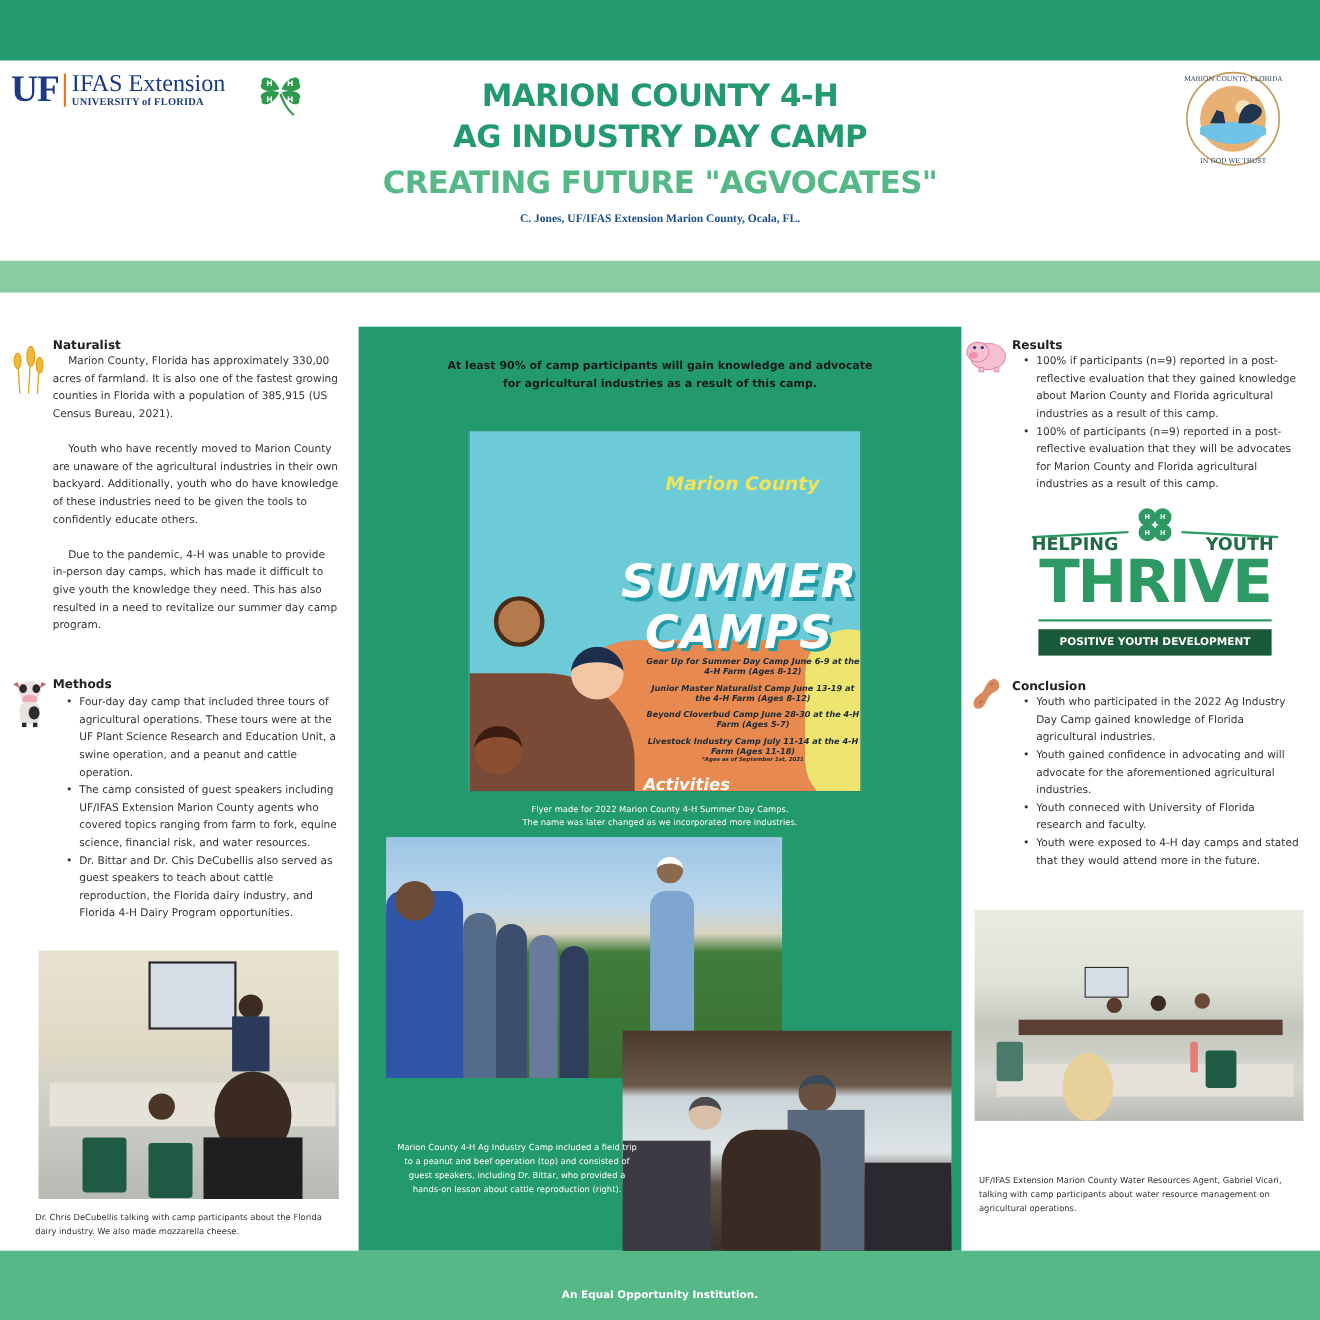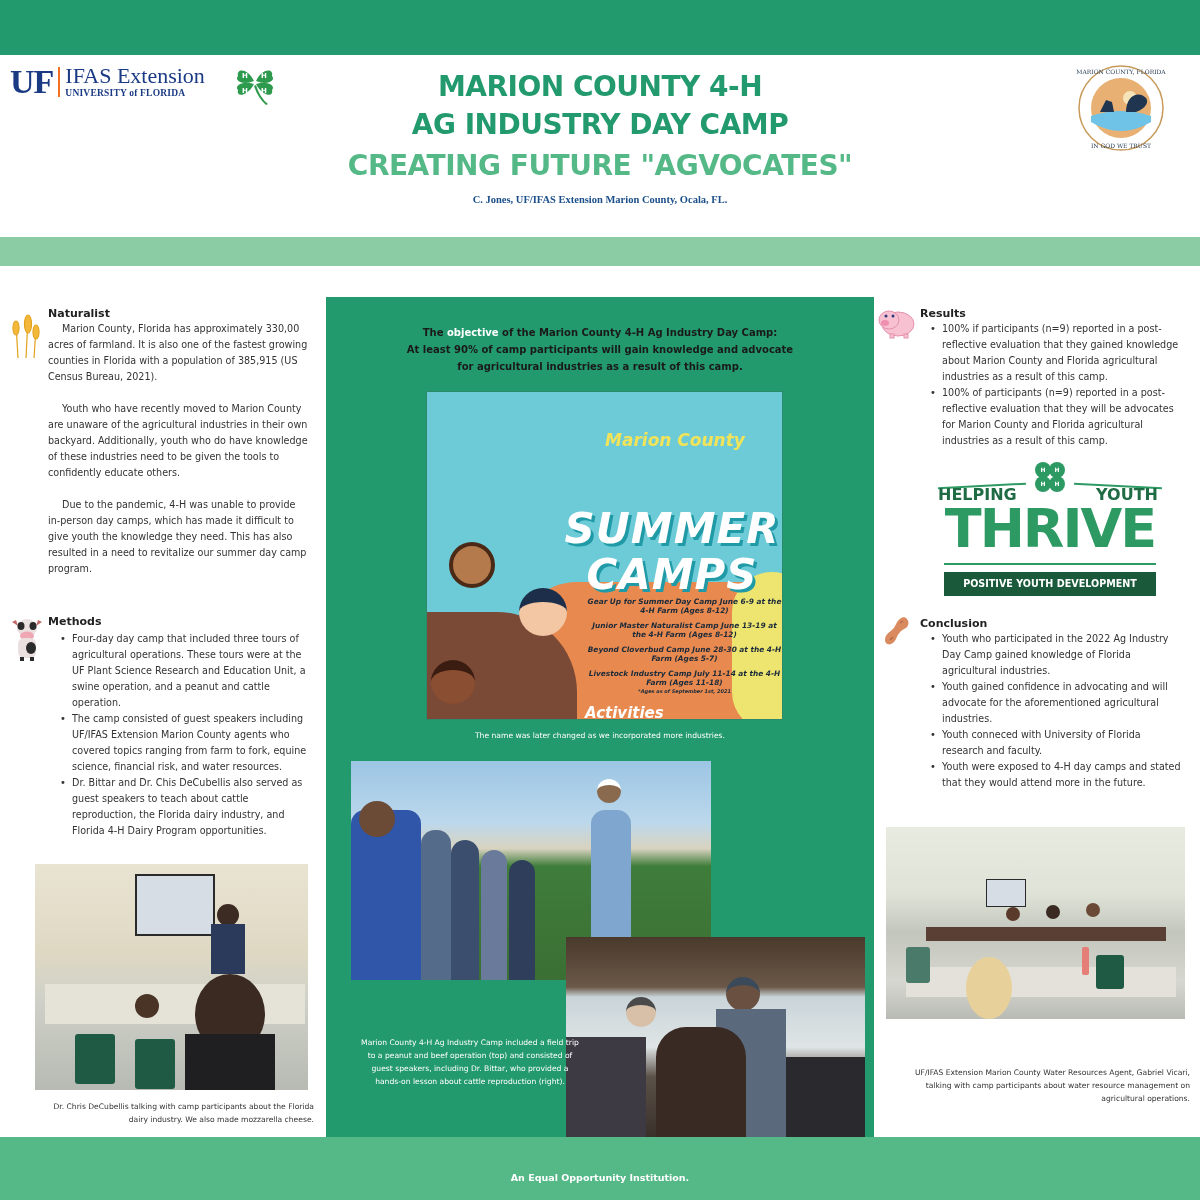--- a/index.html
+++ b/index.html
@@ -66,21 +66,21 @@
   .flyer .kid3 { position: absolute; left: 4px; top: 268px; width: 44px; height: 44px; border-radius: 50%; background: #8a4e32; border-top: 10px solid #3a1c10; }
   .flyer .camps { position: absolute; left: 160px; top: 206px; width: 195px; text-align: center; font-size: 7.4px; font-weight: 700; font-style: italic; color: #1b2a3a; line-height: 8.5px; }
   .flyer .camps div { margin-bottom: 7px; }
   .flyer .camps .note { font-size: 5px; margin-top: -7px; }
   .flyer .activities { position: absolute; left: 158px; top: 312px; font-size: 15px; font-weight: 700; font-style: italic; color: #ffffff; }
 
   .caption-white { color: #ffffff; font-size: 7.6px; line-height: 12px; text-align: center; }
   .flyer-caption { left: 360px; top: 730px; width: 480px; }
   .trip-caption { left: 340px; top: 1036px; width: 220px; line-height: 13px; margin-left: 20px; }
 
-  .caption-dark { color: #333; font-size: 7.6px; line-height: 12.5px; text-align: right; }
+  .caption-dark { color: #333; font-size: 7.6px; line-height: 12.5px; text-align: left; }
   .dairy-caption { left: 32px; top: 1101px; width: 282px; }
   .water-caption { left: 890px; top: 1066px; width: 300px; line-height: 13px; }
 
   .photo { overflow: hidden; }
   .photo-field { left: 351px; top: 761px; width: 360px; height: 219px;
     background: linear-gradient(180deg, #9cc5e4 0%, #bcd8ec 28%, #d9d3c0 40%, #3f7d3b 48%, #3b6f34 100%); }
   .photo-field .p { position: absolute; bottom: 0; border-radius: 14px 14px 0 0; }
   .photo-cattle { left: 566px; top: 937px; width: 299px; height: 200px;
     background: linear-gradient(180deg, #4a3a2c 0%, #6b5848 25%, #c9d4d9 30%, #dfe5e6 55%, #5a5148 70%, #3a302a 100%); }
   .photo-dairy { left: 35px; top: 864px; width: 273px; height: 226px;
@@ -196,21 +196,20 @@
   <div style="position:absolute; left:150px; top:170px; width:90px; height:56px; background:#1f1f22;"></div>
   <div class="head" style="left:100px; top:130px; width:24px; height:24px; background:#4a3426;"></div>
   <div class="chair" style="left:40px; top:170px; width:40px; height:50px;"></div>
   <div class="chair" style="left:100px; top:175px; width:40px; height:50px;"></div>
 </div>
 <div class="abs caption-dark dairy-caption">Dr. Chris DeCubellis talking with camp participants about the Florida dairy industry. We also made mozzarella cheese.</div>
 
 <div class="abs green-panel"></div>
 
 <div class="abs objective">
-  <div><span>The </span><span class="hl">objective</span><span> of the Marion County 4-H Ag Industry Day Camp:</span></div>
   <div>At least 90% of camp participants will gain knowledge and advocate</div>
   <div>for agricultural industries as a result of this camp.</div>
 </div>
 
 <div class="abs flyer">
   <div class="orange"></div>
   <div class="yellow"></div>
   <div class="brown"></div>
   <div class="county">Marion County</div>
   <div class="big l2">SUMMER</div>
@@ -221,20 +220,21 @@
   <div class="camps">
     <div>Gear Up for Summer Day Camp June 6-9 at the 4-H Farm (Ages 8-12)</div>
     <div>Junior Master Naturalist Camp June 13-19 at the 4-H Farm (Ages 8-12)</div>
     <div>Beyond Cloverbud Camp June 28-30 at the 4-H Farm (Ages 5-7)</div>
     <div>Livestock Industry Camp July 11-14  at the 4-H Farm (Ages 11-18)</div>
     <div class="note">*Ages as of September 1st, 2021</div>
   </div>
   <div class="activities">Activities</div>
 </div>
 <div class="abs caption-white flyer-caption">
+  <div>Flyer made for 2022 Marion County 4-H Summer Day Camps.</div>
   <div>The name was later changed as we incorporated more industries.</div>
 </div>
 
 <div class="abs photo photo-field">
   <div class="p" style="left:0; width:70px; height:170px; background:#2f56a8;"></div>
   <div class="head" style="left:8px; top:40px; width:36px; height:36px; background:#6b4a36;"></div>
   <div class="p" style="left:70px; width:30px; height:150px; background:#556b8a;"></div>
   <div class="p" style="left:100px; width:28px; height:140px; background:#3c4e6e;"></div>
   <div class="p" style="left:130px; width:26px; height:130px; background:#6a7a9a;"></div>
   <div class="p" style="left:158px; width:26px; height:120px; background:#2f3e5a;"></div>

